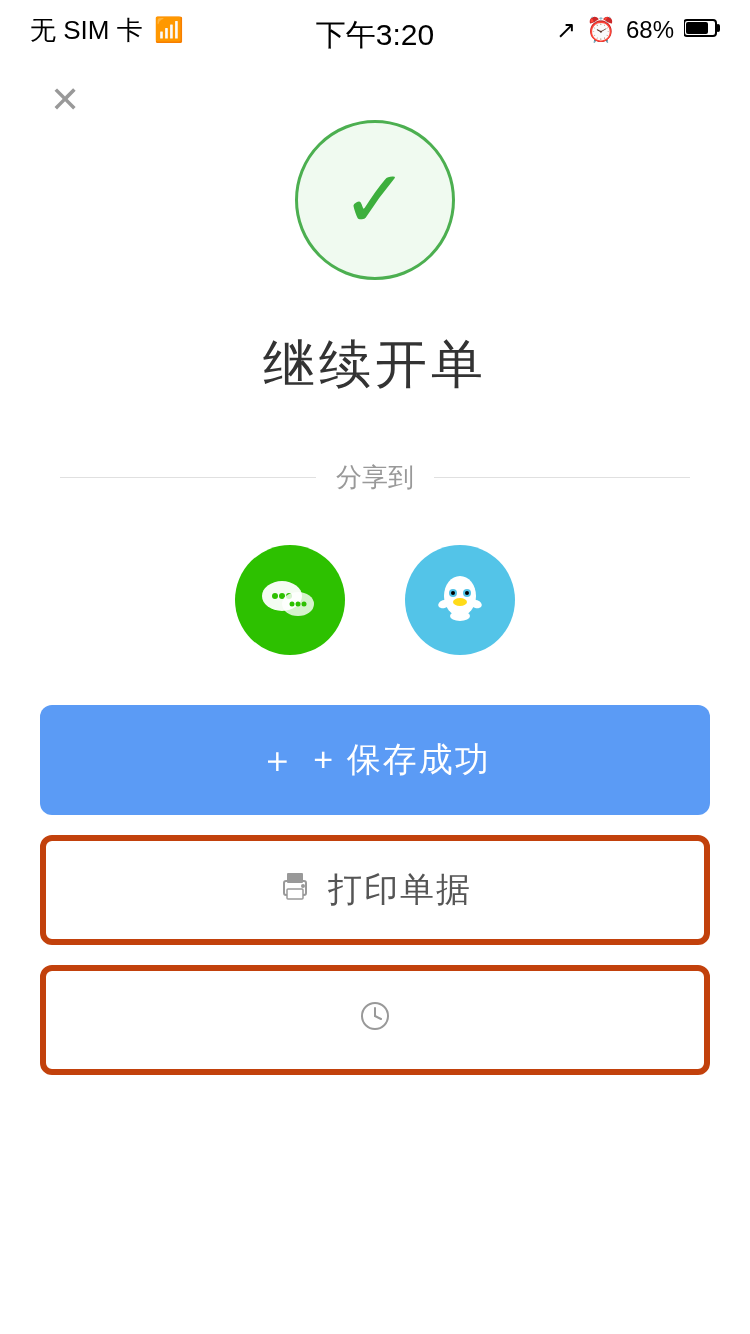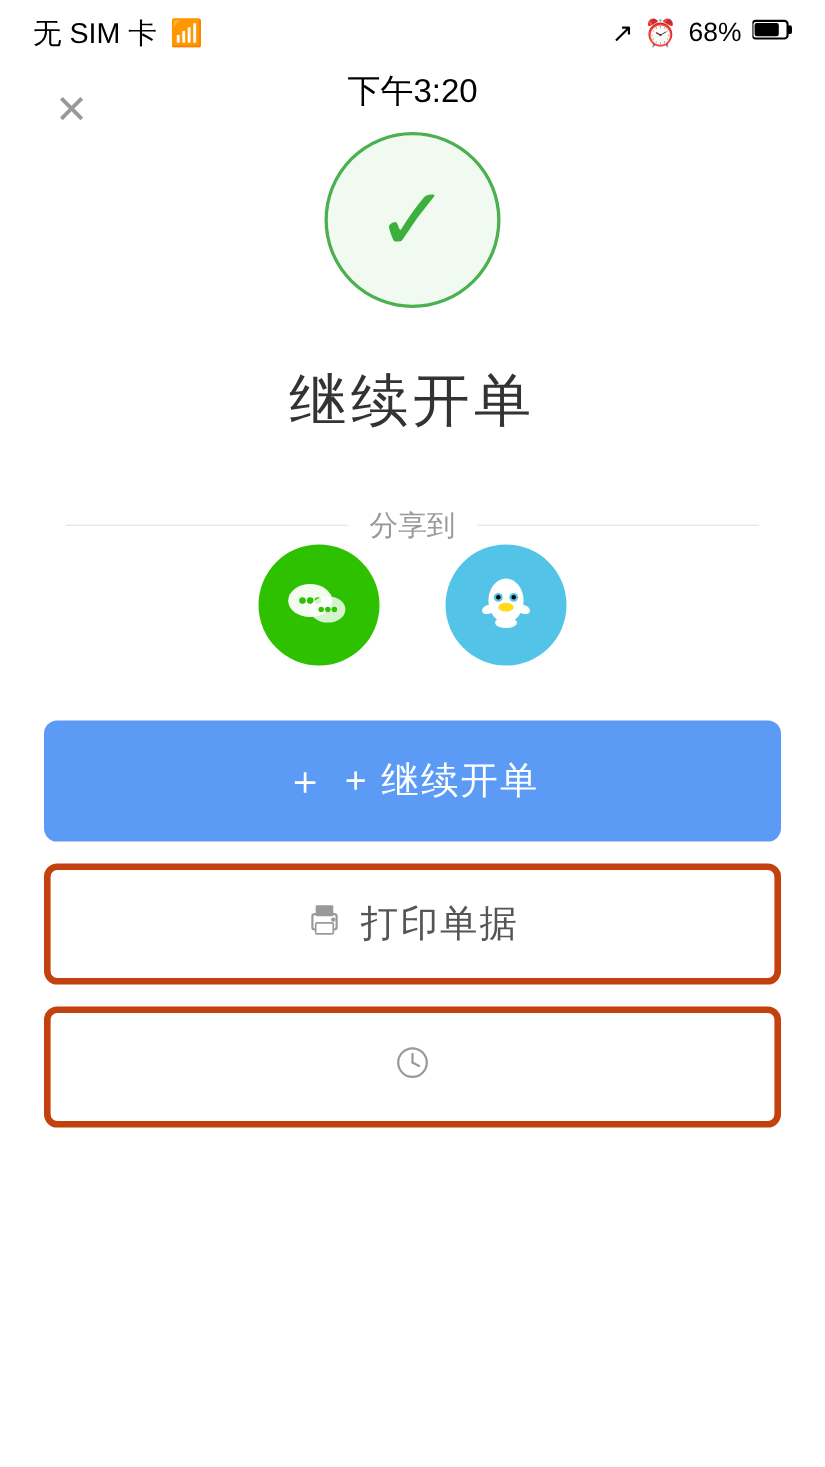--- a/index.html
+++ b/index.html
@@ -43,21 +43,20 @@
     }
 
     .status-center {
       font-size: 30px;
       font-weight: 500;
       color: #000;
       position: absolute;
       left: 50%;
       transform: translateX(-50%);
       top: 15px;
-      margin-top: 48px;
     }
 
     .status-right {
       display: flex;
       align-items: center;
       gap: 10px;
       font-size: 24px;
       color: #000;
     }
 
@@ -125,20 +124,21 @@
       align-items: center;
       margin-bottom: 50px;
     }
 
     .share-divider {
       width: 100%;
       display: flex;
       align-items: center;
       gap: 20px;
       padding: 0 60px;
+      margin-bottom: 50px;
       justify-content: flex-end;
     }
 
     .divider-line {
       flex: 1;
       height: 1px;
       background: #e0e0e0;
     }
 
     .share-label {
@@ -302,21 +302,21 @@
           <ellipse cx="32" cy="48" rx="10" ry="5" fill="white"></ellipse>
         </svg>
       </div>
     </div>
   </div>
 
   <div class="action-buttons">
 
     <button class="btn-primary">
       <span class="btn-icon">＋</span>
-      <span>+ 继续开单</span>
+      <span>+ 保存成功</span>
     </button>
 
     <button class="btn-secondary">
       <span class="btn-icon">
         <svg width="34" height="34" viewBox="0 0 34 34" fill="none">
           <rect x="6" y="12" width="22" height="14" rx="2" stroke="#999" stroke-width="2" fill="none"></rect>
           <rect x="9" y="4" width="16" height="10" rx="1" fill="#999"></rect>
           <rect x="9" y="20" width="16" height="10" rx="1" fill="white" stroke="#999" stroke-width="1.5"></rect>
           <circle cx="25" cy="17" r="2" fill="#999"></circle>
         </svg>

